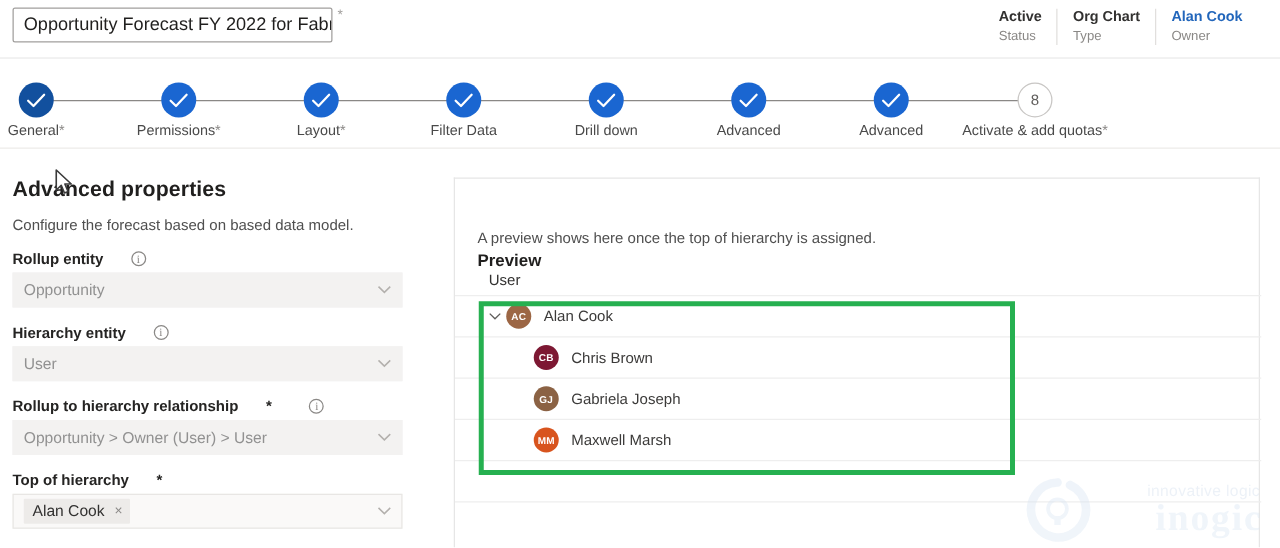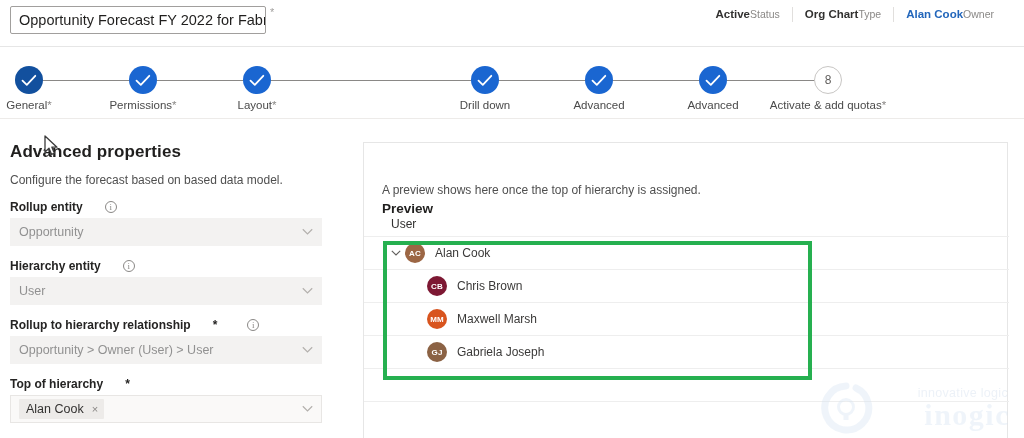--- a/index.html
+++ b/index.html
@@ -20,21 +20,21 @@
   .title-wrap { position: absolute; left: 10px; top: 6px; display: flex; align-items: flex-start; }
   .title-box {
     width: 256px; height: 28px;
     border: 1px solid #a19f9d; background: #fff; border-radius: 2px;
     display: flex; align-items: center; padding: 0 8px;
     font-size: 14.5px; color: #201f1e; white-space: nowrap; overflow: hidden;
   }
   .title-req { font-size: 11px; color: #a19f9d; margin-left: 4px; margin-top: 1px; line-height: 1; }
 
   .meta { position: absolute; right: 18px; top: 7px; display: flex; align-items: stretch; }
-  .meta-col { padding: 0 12px; display: flex; flex-direction: row; justify-content: center; }
+  .meta-col { padding: 0 12px; display: flex; flex-direction: column; justify-content: center; }
   .meta-col + .meta-col { border-left: 1px solid #e1dfdd; }
   .meta-val { font-size: 11.5px; font-weight: 700; color: #323130; line-height: 15px; }
   .meta-val.link { color: #2266bb; font-weight: 700; }
   .meta-lbl { font-size: 10.5px; color: #8a8886; line-height: 14px; }
 
   
   .stepper {
     position: absolute; left: 0; top: 47px; width: 1024px; height: 72px;
     border-bottom: 1px solid #edebe9; background: #fff;
   }
@@ -178,20 +178,28 @@
           <div class="step-label"><span>Permissions</span><span class="req">*</span></div>
         </div>
         <div class="step" style="left: 257px;">
           <div class="bubble">
             <svg width="16" height="13" viewBox="0 0 16 13">
               <path d="M1.5,6.6 L5.8,10.8 L14.3,1.8" fill="none" stroke="#ffffff" stroke-width="1.8" stroke-linecap="round" stroke-linejoin="round"></path>
             </svg>
           </div>
           <div class="step-label"><span>Layout</span><span class="req">*</span></div>
         </div>
+        <div class="step" style="left: 371px;">
+          <div class="bubble">
+            <svg width="16" height="13" viewBox="0 0 16 13">
+              <path d="M1.5,6.6 L5.8,10.8 L14.3,1.8" fill="none" stroke="#ffffff" stroke-width="1.8" stroke-linecap="round" stroke-linejoin="round"></path>
+            </svg>
+          </div>
+          <div class="step-label"><span>Filter Data</span><span class="req"></span></div>
+        </div>
         <div class="step" style="left: 485px;">
           <div class="bubble">
             <svg width="16" height="13" viewBox="0 0 16 13">
               <path d="M1.5,6.6 L5.8,10.8 L14.3,1.8" fill="none" stroke="#ffffff" stroke-width="1.8" stroke-linecap="round" stroke-linejoin="round"></path>
             </svg>
           </div>
           <div class="step-label"><span>Drill down</span><span class="req"></span></div>
         </div>
         <div class="step" style="left: 599px;">
           <div class="bubble">
@@ -297,28 +305,28 @@
         </div>
         <div class="pv-row">
           <div class="indent"></div>
           <div style="width: 18px;"></div>
           <div class="ava" style="background: rgb(125, 24, 51);">CB</div>
           <div class="pv-name">Chris Brown</div>
         </div>
         <div class="pv-row">
           <div class="indent"></div>
           <div style="width: 18px;"></div>
-          <div class="ava" style="background: rgb(216, 84, 30);">MM</div>
-          <div class="pv-name">Maxwell Marsh</div>
+          <div class="ava" style="background: rgb(139, 98, 68);">GJ</div>
+          <div class="pv-name">Gabriela Joseph</div>
         </div>
         <div class="pv-row">
           <div class="indent"></div>
           <div style="width: 18px;"></div>
-          <div class="ava" style="background: rgb(139, 98, 68);">GJ</div>
-          <div class="pv-name">Gabriela Joseph</div>
+          <div class="ava" style="background: rgb(216, 84, 30);">MM</div>
+          <div class="pv-name">Maxwell Marsh</div>
         </div>
         <div class="pv-row"></div>
         <div class="pv-row"></div>
       </div>
 
     <div class="hl-box" style="border-color: rgb(38, 176, 80);"></div>
   </div>
 
   <div class="wm">
     <svg width="56" height="56" viewBox="0 0 56 56" style="position:absolute;left:-4px;top:2px;">

